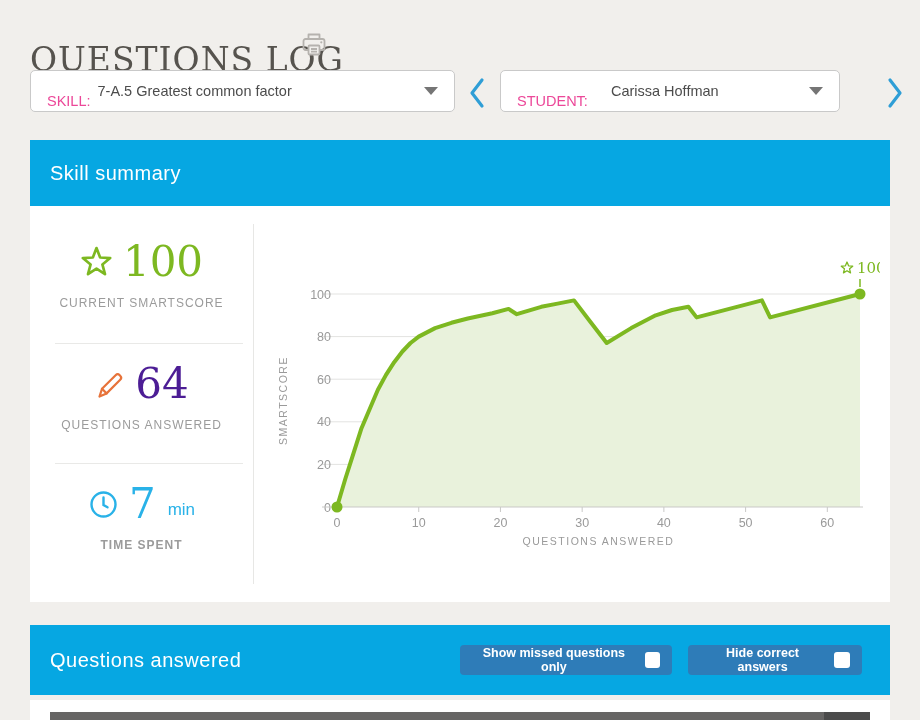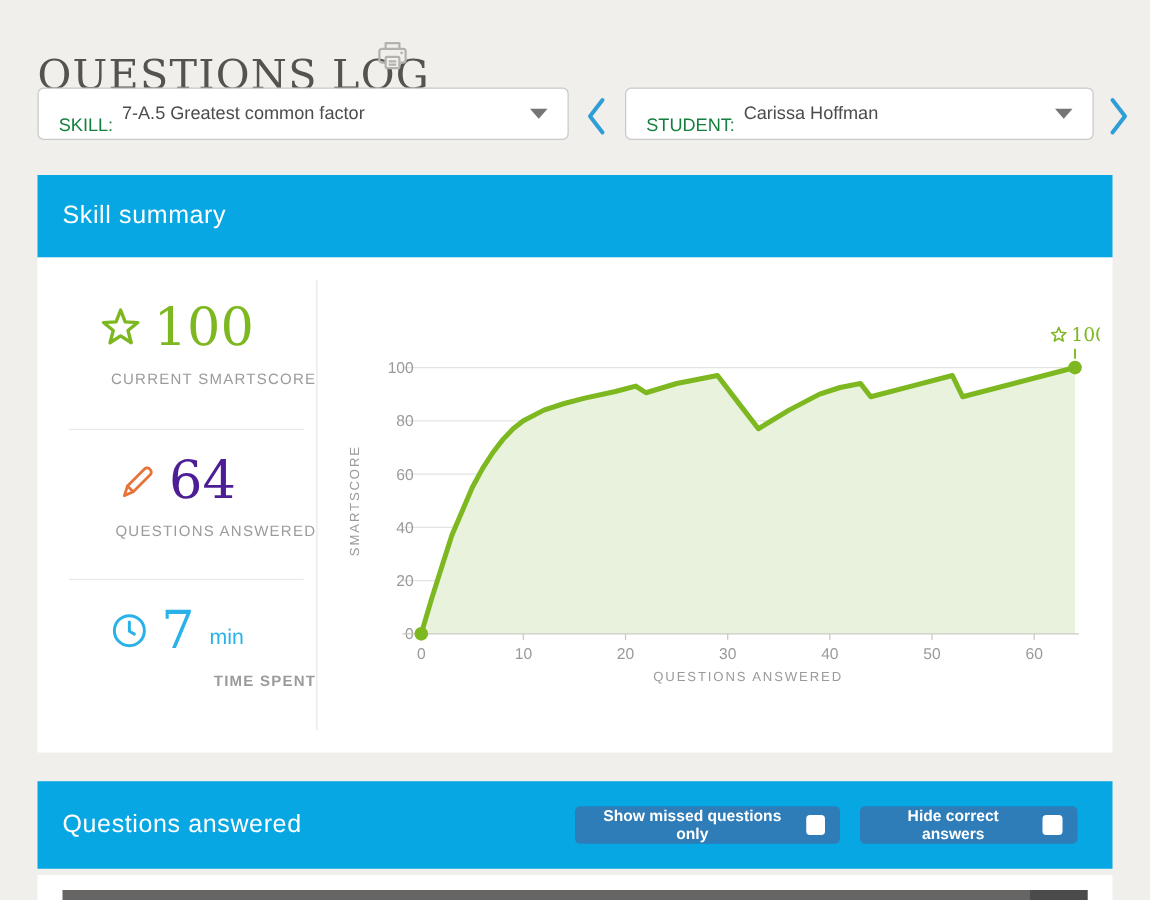--- a/index.html
+++ b/index.html
@@ -7,42 +7,42 @@
         font-family:"Liberation Sans",sans-serif;}
   .abs{position:absolute;}
   
   .title{left:30px;top:20px;font-family:"DejaVu Serif",serif;font-size:33px;color:#56534e;
          letter-spacing:1px;font-weight:400;margin-top:20px;}
   .print-btn{left:299px;top:31px;cursor:pointer;}
   
   .dd{background:#fff;border:1px solid #c9c9c9;border-radius:5px;box-sizing:border-box;
       height:42px;top:70px;display:flex;align-items:center;padding:0 16px;font-size:14.5px;cursor:pointer;}
   .dd-skill{left:30px;width:425px;}
-  .dd-student{left:500px;width:375px;}
-  .dd-label{color:#15803d;margin-right:7px;white-space:nowrap;margin-top:20px;}
+  .dd-student{left:500px;width:340px;gap:16px;}
+  .dd-label{color:#ec4899;margin-right:7px;white-space:nowrap;margin-top:20px;}
   .dd-value{color:#4c4c4c;white-space:nowrap;}
   .caret{margin-left:auto;width:0;height:0;border-left:7px solid transparent;
          border-right:7px solid transparent;border-top:8px solid #757575;}
   .chev{top:76px;cursor:pointer;}
   .chev-left{left:466px;} .chev-right{left:884px;}
   
   .bar{left:30px;width:860px;background:#06a7e2;color:#fff;}
   .bar1{top:140px;height:66px;}
   .bar2{top:625px;height:70px;}
   .bar-title{position:absolute;left:20px;top:50%;transform:translateY(-50%);
              font-size:20px;font-weight:300;letter-spacing:.5px;}
   
   .panel1{left:30px;top:206px;width:860px;height:396px;background:#fff;}
   .vdivider{position:absolute;left:223px;top:18px;height:360px;width:1px;background:#e7e7e5;}
   .stat{position:absolute;left:0;width:223px;text-align:center;}
   .vrow{display:flex;align-items:center;justify-content:center;gap:10px;height:52px;}
   .stat-num{font-family:"DejaVu Serif",serif;font-size:42px;line-height:1;}
   .stat-unit{font-size:17px;margin-left:2px;position:relative;top:6px;}
   .green{color:#7db821;} .orange{color:#4c1d95;} .blue{color:#29b2e8;}
-  .stat-label{position:absolute;left:0;width:223px;text-align:right;font-size:12px;
+  .stat-label{position:absolute;left:0;width:223px;text-align:center;font-size:12px;
               color:#9b9b9b;letter-spacing:1px;}
   .hdivider{position:absolute;left:25px;width:188px;height:1px;background:#e9e9e7;}
   .chart{left:240px;top:34px;}
   
   .toggle-btn{position:absolute;top:20px;height:30px;background:#2e7cb8;border:none;border-radius:4px;
       color:#fff;font-family:"Liberation Sans",sans-serif;font-size:12.5px;font-weight:bold;
       display:flex;align-items:center;justify-content:center;gap:9px;cursor:pointer;padding:4px 12px;box-sizing:border-box;}
   .btn1{left:430px;width:212px;} .btn2{left:658px;width:174px;}
   .checkbox{width:16px;height:16px;background:#fff;border-radius:3px;display:inline-block;}
   

